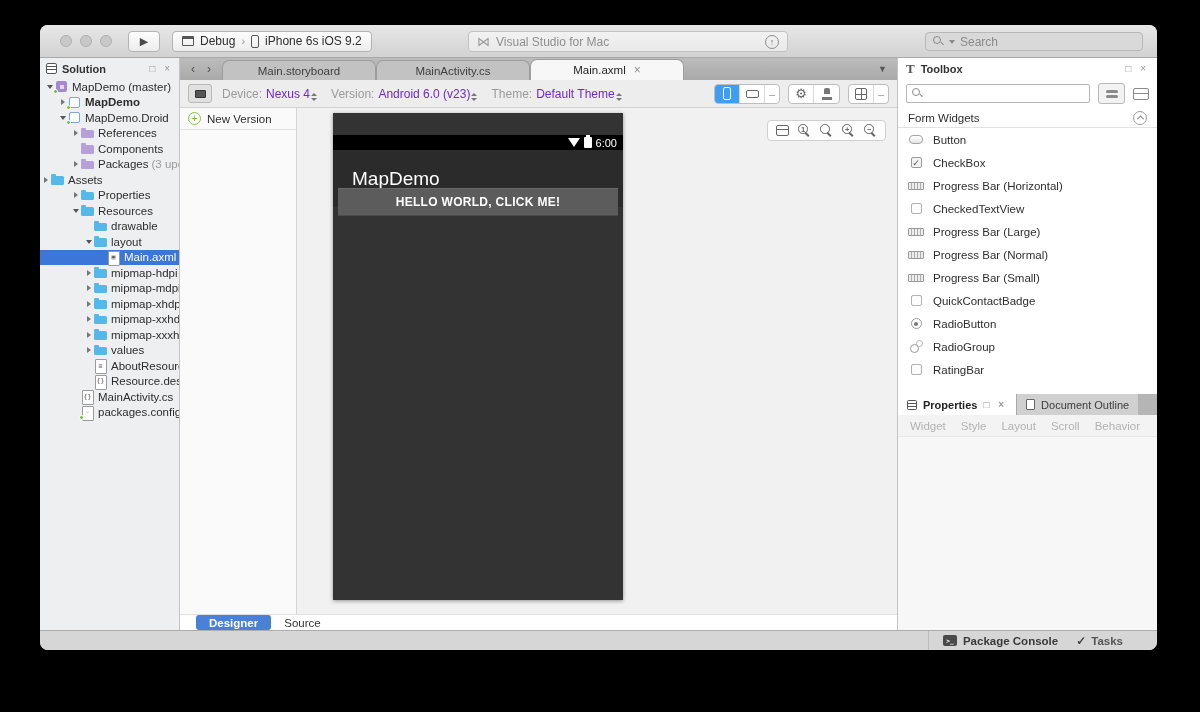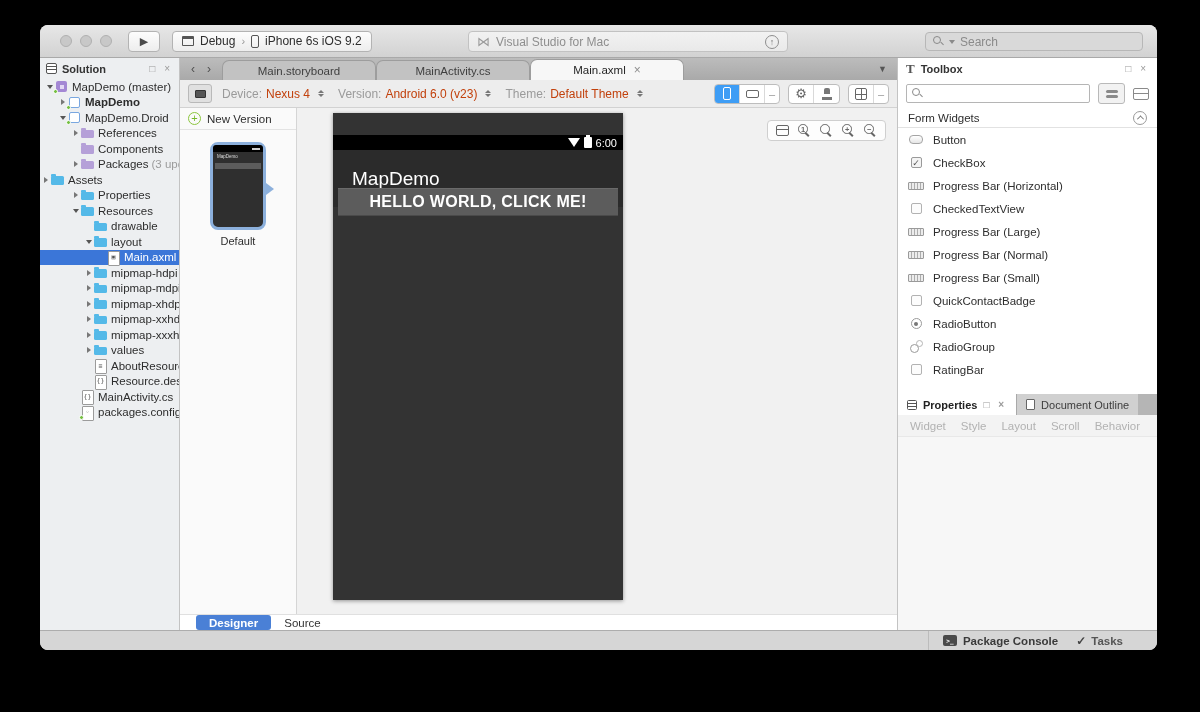--- a/index.html
+++ b/index.html
@@ -84,21 +84,21 @@
   .tab.active { background:#f7f7f7; color:#1f1f1f; margin-top:1px; }
   .tab .x { color:#8e8e8e; font-size:12px; }
   .tab-caret { margin-left:auto; margin-right:10px; align-self:center; color:#555; font-size:9px; }
 
   .devicebar { height:28px; background:#ededed; border-bottom:1px solid #d2d2d2; display:flex;
     align-items:center; padding:0 8px; font-size:12px; }
   .devbtn { width:24px; height:19px; border:1px solid #b9b9b9; border-radius:3px; background:#e0e0e0;
     display:flex; align-items:center; justify-content:center; margin-right:10px; }
   .devbtn i { width:11px; height:8px; background:#555; border-radius:1px; border:1px solid #333; }
   .dim { color:#9a9a9a; margin-right:4px; }
-  .dval { color:#c2410c; margin-right:14px; display:flex; align-items:center; gap:8px; }
+  .dval { color:#6d28d9; margin-right:14px; display:flex; align-items:flex-end; gap:1px; }
   .stepper { display:inline-flex; flex-direction:column; gap:1.5px; }
   .stepper i { width:0; height:0; border-left:3px solid transparent; border-right:3px solid transparent; }
   .stepper .u { border-bottom:3.5px solid #777; }
   .stepper .d { border-top:3.5px solid #777; }
   .devright { margin-left:auto; display:flex; gap:8px; align-items:center; }
   .seg { display:flex; border:1px solid #bdbdbd; border-radius:4px; background:#fff; overflow:hidden; height:20px; }
   .seg > div { width:25px; display:flex; align-items:center; justify-content:center; border-right:1px solid #d9d9d9; }
   .seg > div:last-child { border-right:none; }
   .seg .on { background:#3e9df5; }
   .ph-port { width:8px; height:13px; border:1.4px solid #666; border-radius:2px; }
@@ -150,21 +150,21 @@
   .wifi { width:0; height:0; border-left:6px solid transparent; border-right:6px solid transparent;
     border-top:9px solid #fff; }
   .batt { position:relative; width:8px; height:11px; background:#fff; border-radius:1px; }
   .batt::before { content:""; position:absolute; top:-2px; left:2px; width:4px; height:2px; background:#fff; }
   .ptime { color:#fff; font-size:11px; }
   .pappbar { height:57px; background:#2b2b2b; display:flex; align-items:center; padding-left:19px; }
   .pappbar span { color:#fff; font-size:19px; }
   .pbtn { position:absolute; left:5px; right:5px; top:75px; height:28px; background:#5c5c5c;
     border-top:1px solid #6a6a6a; border-bottom:1px solid #4a4a4a; display:flex; align-items:center;
     justify-content:center; }
-  .pbtn span { color:#fff; font-size:16px; font-weight:bold; letter-spacing:.3px; }
+  .pbtn span { color:#fff; font-size:12px; font-weight:bold; letter-spacing:.3px; }
 
   .bottomtabs { height:16px; background:#fff; border-top:1px solid #e0e0e0; display:flex; align-items:stretch;
     padding-left:16px; }
   .btab { display:flex; align-items:center; padding:0 13px; font-size:11.5px; color:#333; }
   .btab.active { background:#4a80d6; color:#fff; font-weight:bold; border-radius:3px; }
 
   
   .rightpanel { position:relative; background:#fff; border-left:1px solid #c3c3c3; overflow:hidden; }
   .toolbox-hdr { height:21px; display:flex; align-items:center; gap:6px; padding:0 8px; }
   .t-ico { font-family:"Liberation Serif", serif; font-weight:bold; color:#555; font-size:13px; }
@@ -502,29 +502,20 @@
           </div>
         </div>
       </div>
 
       <div class="content">
         <div class="previewstrip">
           <div class="newver">
             <span class="plus">+</span>
             <span>New Version</span>
           </div>
-          <div class="thumbwrap">
-            <div class="thumb">
-              <div class="tsb"></div>
-              <div class="ttl">MapDemo</div>
-              <div class="tbtn"></div>
-              <div class="tarrow"></div>
-            </div>
-            <div class="thumb-cap">Default</div>
-          </div>
         </div>
 
         <div class="zoomctrl">
           <span class="zfit"></span>
           <span class="mag">
               <span>1</span>
             </span>
           <span class="mag">
               <span></span>
             </span>

